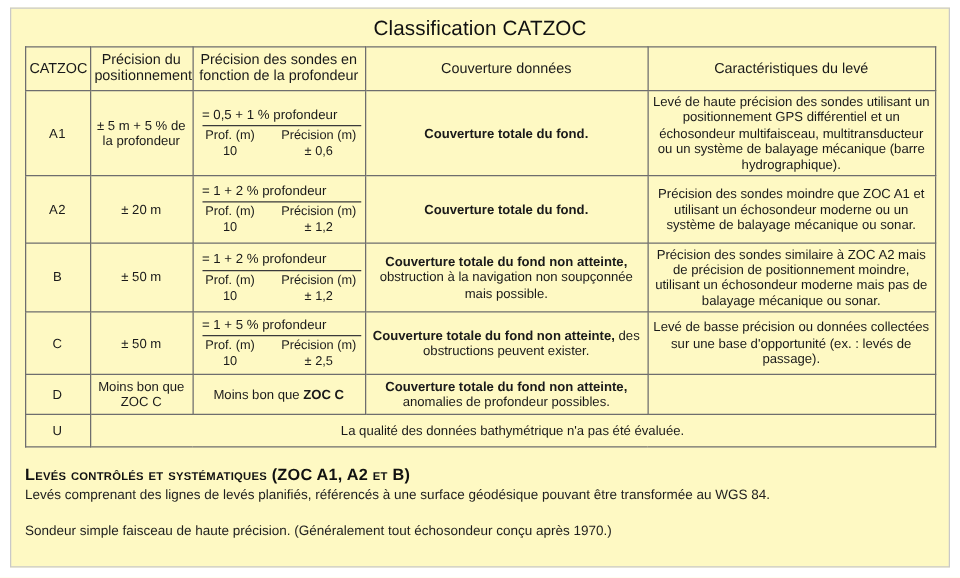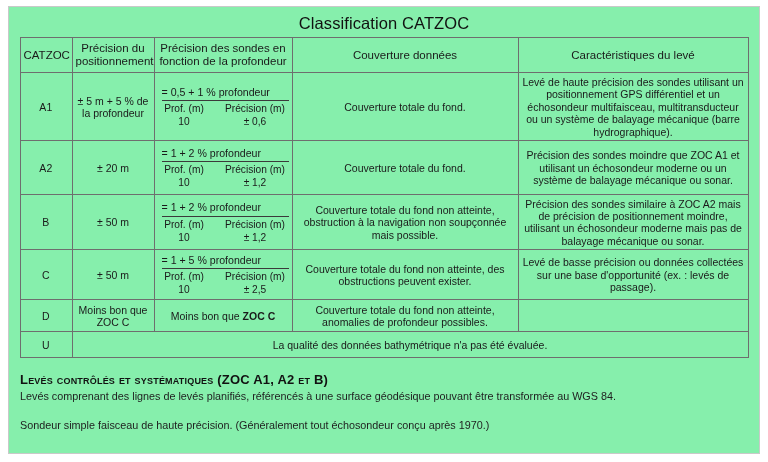--- a/index.html
+++ b/index.html
@@ -15,21 +15,21 @@
     overflow: hidden;
   }
   .page-frame {
     position: absolute;
     left: 8px;
     top: 6px;
     width: 752px;
     height: 448px;
     border: 1px solid #c9c9c9;
     box-sizing: border-box;
-    background: #86efac;
+    background: #fef9c3;
   }
   .doc-title {
     text-align: center;
     font-size: 16.5px;
     color: #111;
     margin: 7px 0 4px 0;
     letter-spacing: 0.1px;
   }
   table.catzoc {
     border-collapse: collapse;
@@ -61,21 +61,21 @@
   td.pos-acc {
     font-size: 11px;
     font-weight: bold;
     line-height: 1.25;
   }
   td.sounding { padding: 1px 2px; }
   td.cover {
     font-size: 11.5px;
     line-height: 1.25;
   }
-  td.cover .lead { font-weight: normal; }
+  td.cover .lead { font-weight: bold; }
   td.charac {
     font-size: 10.4px;
     line-height: 1.3;
     padding: 3px 6px;
   }
   
   .mini {
     width: 100%;
   }
   .mini .formula {

